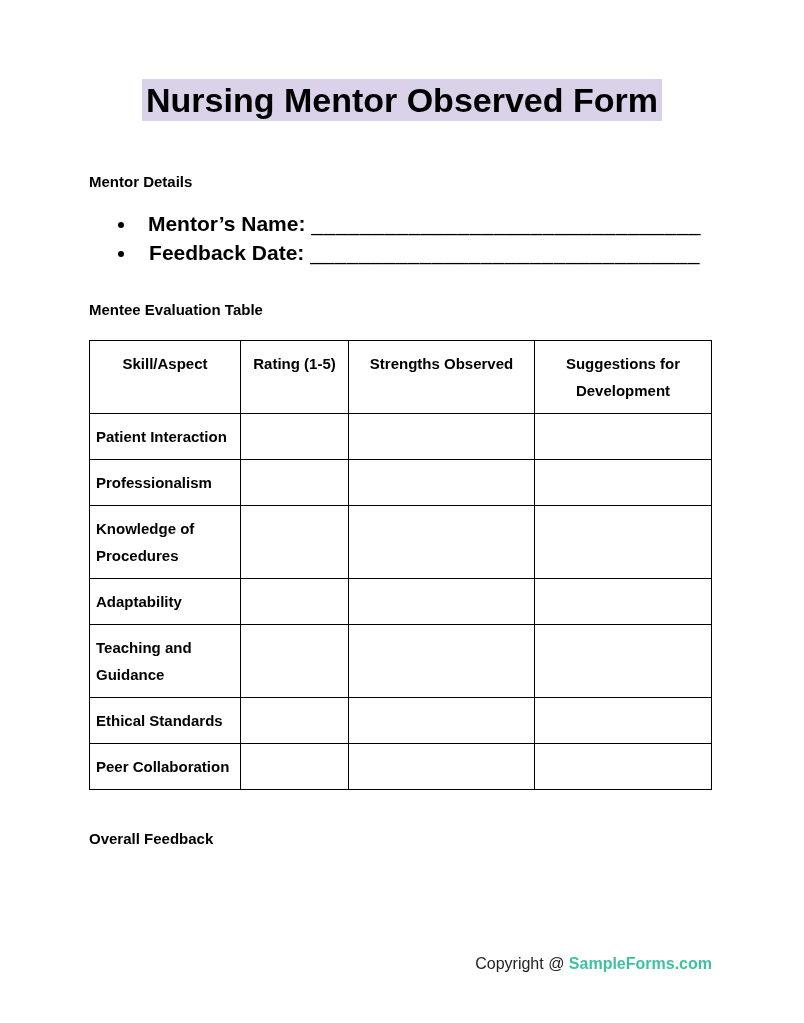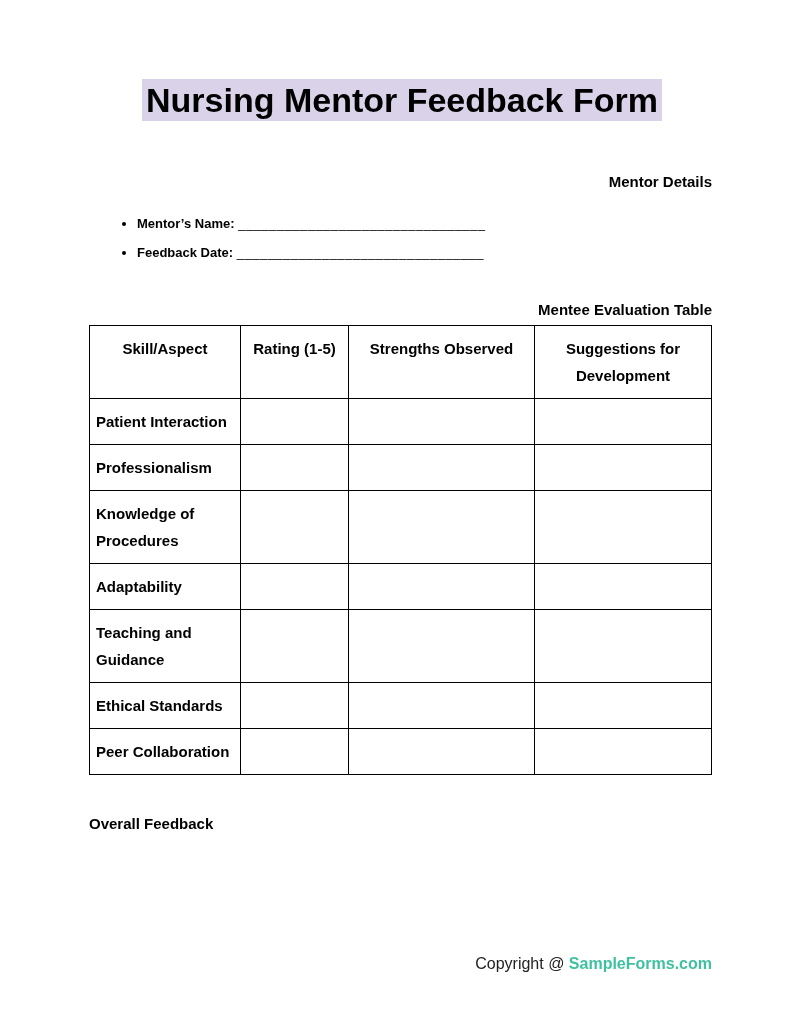--- a/index.html
+++ b/index.html
@@ -27,37 +27,37 @@
     background: #d9d2e9;
     padding: 2px 4px;
   }
   .content {
     margin: 0 92px 0 89px;
   }
   h2.section-heading {
     font-size: 15px;
     font-weight: bold;
     margin-top: 34px;
-    text-align: right;
   }
   h2.first-heading { margin-top: 52px; }
   ul.bullets {
     margin-top: 20px;
     padding-left: 48px;
     list-style: disc;
   }
   ul.bullets li {
-    font-size: 13px;
+    font-size: 21px;
     line-height: 28px;
     margin-bottom: 1px;
+    text-align: center;
   }
   ul.bullets li .lbl { font-weight: bold; }
   ul.bullets li .blank { font-weight: normal; letter-spacing: 0.5px; }
   table.eval-table {
-    margin-top: 7px;
+    margin-top: 22px;
     border-collapse: collapse;
     width: 622px;
     table-layout: fixed;
     padding-left: 14px;
   }
   .eval-table th, .eval-table td {
     border: 1px solid #000000;
     font-size: 15px;
     line-height: 27px;
     vertical-align: top;
@@ -95,21 +95,21 @@
     font-weight: bold;
     color: #3fc1a0;
   }
 </style>
 </head>
 <body>
 
 <div class="page">
 
   <h1 class="title">
-    <span class="highlight">Nursing Mentor Feedback Form</span>
+    <span class="highlight">Nursing Mentor Observed Form</span>
   </h1>
 
   <div class="content">
 
     <h2 class="section-heading first-heading">Mentor Details</h2>
 
     <ul class="bullets">
       <li>
         <span class="lbl">Mentor’s Name:</span>
         <span class="blank">________________________________</span>

